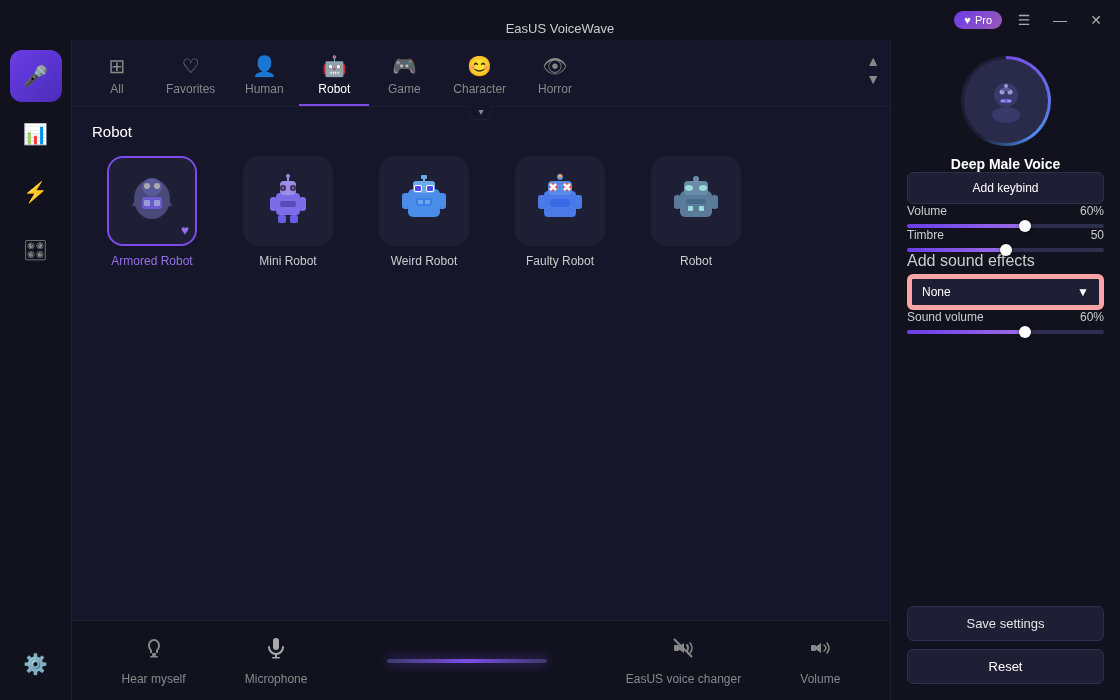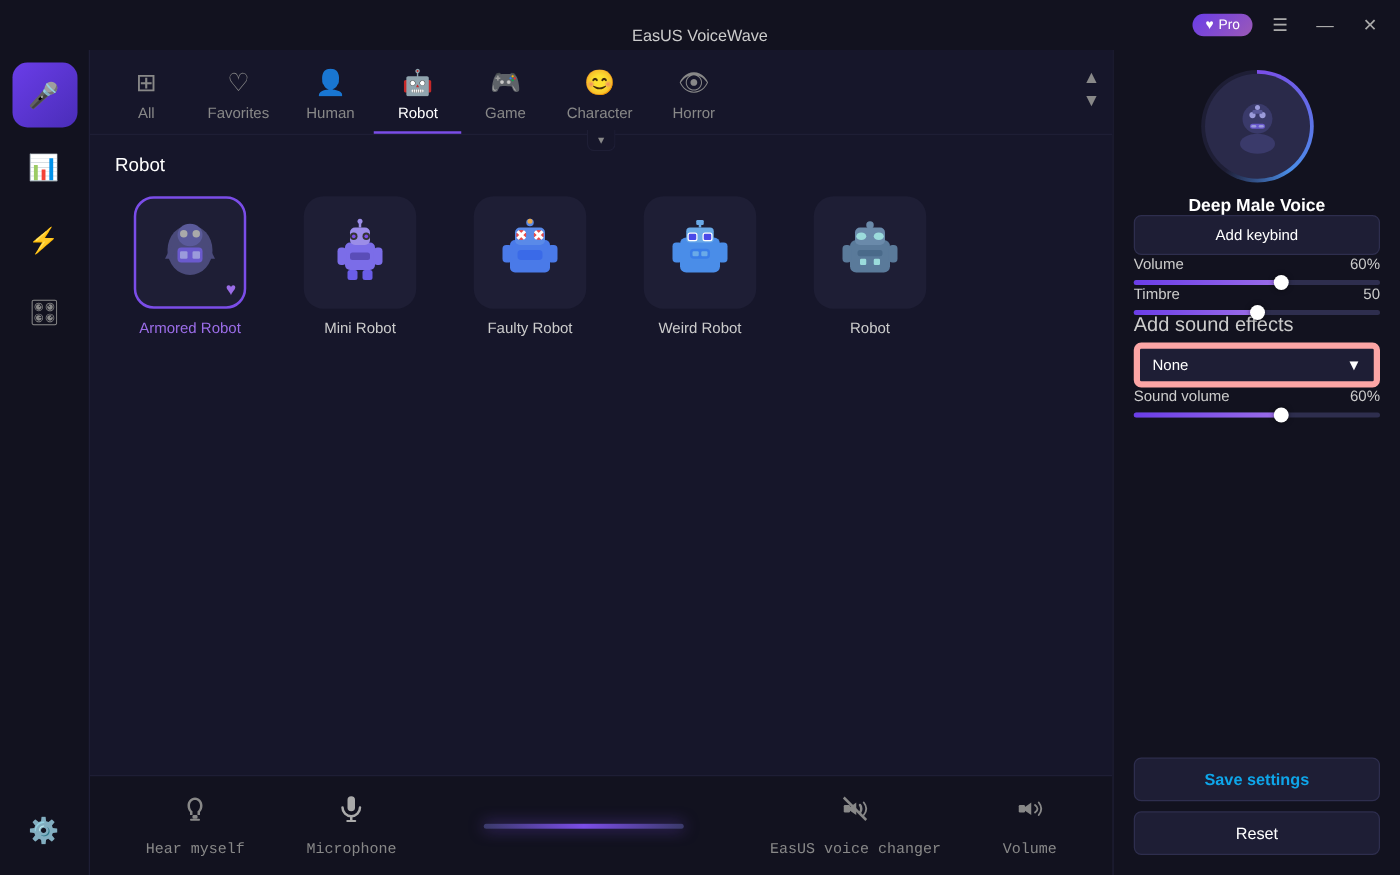--- a/index.html
+++ b/index.html
@@ -214,21 +214,20 @@
 
     
     .bottom-bar {
       height: 80px;
       background: #12121f;
       border-top: 1px solid #1e1e35;
       display: flex;
       align-items: center;
       justify-content: space-around;
       padding: 0 20px;
-      font-family: Liberation Mono, monospace;
     }
     .bottom-item {
       display: flex;
       flex-direction: column;
       align-items: center;
       gap: 6px;
       cursor: pointer;
       color: #888;
       font-size: 12px;
     }
@@ -358,25 +357,24 @@
       justify-content: space-between;
     }
 
     
     .save-btn {
       width: 100%;
       padding: 9px;
       background: #1e1e35;
       border: 1px solid #2e2e4e;
       border-radius: 6px;
-      color: #0ea5e9;
+      color: #e5e5e5;
       font-size: 13px;
       cursor: pointer;
       text-align: center;
-      font-weight: bold;
     }
     .reset-btn {
       width: 100%;
       padding: 9px;
       background: #1e1e35;
       border: 1px solid #2e2e4e;
       border-radius: 6px;
       color: #fff;
       font-size: 13px;
       cursor: pointer;
@@ -506,39 +504,20 @@
               <rect x="20" y="44" width="8" height="8" rx="2" fill="#6a5de8"></rect>
               <rect x="32" y="44" width="8" height="8" rx="2" fill="#6a5de8"></rect>
             </svg>
           </div>
           <span class="voice-card-label">Mini Robot</span>
         </div>
 
         <div class="voice-card">
           <div class="voice-card-icon">
             <svg class="robot-svg" viewBox="0 0 60 60" xmlns="http://www.w3.org/2000/svg">
-              <rect x="14" y="20" width="32" height="26" rx="4" fill="#4a7ae8"></rect>
-              <rect x="18" y="10" width="24" height="14" rx="4" fill="#5a8ae8"></rect>
-              <circle cx="30" cy="6" r="3" fill="#5a8ae8"></circle>
-              <circle cx="23" cy="16" r="4" fill="#e84a4a"></circle>
-              <path d="M20 13 L26 19 M26 13 L20 19" stroke="#fff" stroke-width="2.5"></path>
-              <circle cx="37" cy="16" r="4" fill="#e84a4a"></circle>
-              <path d="M34 13 L40 19 M40 13 L34 19" stroke="#fff" stroke-width="2.5"></path>
-              <rect x="20" y="28" width="20" height="8" rx="3" fill="#3a6ae8"></rect>
-              <rect x="8" y="24" width="8" height="14" rx="3" fill="#4a7ae8"></rect>
-              <rect x="44" y="24" width="8" height="14" rx="3" fill="#4a7ae8"></rect>
-              <circle cx="30" cy="5" r="2" fill="#e8a84a"></circle>
-            </svg>
-          </div>
-          <span class="voice-card-label">Faulty Robot</span>
-        </div>
-
-        <div class="voice-card">
-          <div class="voice-card-icon">
-            <svg class="robot-svg" viewBox="0 0 60 60" xmlns="http://www.w3.org/2000/svg">
               <rect x="14" y="18" width="32" height="28" rx="5" fill="#4a8de8"></rect>
               <rect x="19" y="10" width="22" height="12" rx="3" fill="#6aaae8"></rect>
               <line x1="30" y1="10" x2="30" y2="7" stroke="#6aaae8" stroke-width="2"></line>
               <rect x="27" y="4" width="6" height="4" rx="1" fill="#6aaae8"></rect>
               <rect x="20" y="14" width="8" height="7" rx="2" fill="#fff"></rect>
               <rect x="32" y="14" width="8" height="7" rx="2" fill="#fff"></rect>
               <rect x="21" y="15" width="6" height="5" rx="1" fill="#4a4ae8"></rect>
               <rect x="33" y="15" width="6" height="5" rx="1" fill="#4a4ae8"></rect>
               <rect x="22" y="27" width="16" height="8" rx="3" fill="#3a7de8"></rect>
               <rect x="24" y="29" width="5" height="4" rx="1" fill="#6aaae8"></rect>
@@ -546,20 +525,39 @@
               <rect x="8" y="22" width="8" height="16" rx="3" fill="#4a8de8"></rect>
               <rect x="44" y="22" width="8" height="16" rx="3" fill="#4a8de8"></rect>
             </svg>
           </div>
           <span class="voice-card-label">Weird Robot</span>
         </div>
 
         <div class="voice-card">
           <div class="voice-card-icon">
             <svg class="robot-svg" viewBox="0 0 60 60" xmlns="http://www.w3.org/2000/svg">
+              <rect x="14" y="20" width="32" height="26" rx="4" fill="#4a7ae8"></rect>
+              <rect x="18" y="10" width="24" height="14" rx="4" fill="#5a8ae8"></rect>
+              <circle cx="30" cy="6" r="3" fill="#5a8ae8"></circle>
+              <circle cx="23" cy="16" r="4" fill="#e84a4a"></circle>
+              <path d="M20 13 L26 19 M26 13 L20 19" stroke="#fff" stroke-width="2.5"></path>
+              <circle cx="37" cy="16" r="4" fill="#e84a4a"></circle>
+              <path d="M34 13 L40 19 M40 13 L34 19" stroke="#fff" stroke-width="2.5"></path>
+              <rect x="20" y="28" width="20" height="8" rx="3" fill="#3a6ae8"></rect>
+              <rect x="8" y="24" width="8" height="14" rx="3" fill="#4a7ae8"></rect>
+              <rect x="44" y="24" width="8" height="14" rx="3" fill="#4a7ae8"></rect>
+              <circle cx="30" cy="5" r="2" fill="#e8a84a"></circle>
+            </svg>
+          </div>
+          <span class="voice-card-label">Faulty Robot</span>
+        </div>
+
+        <div class="voice-card">
+          <div class="voice-card-icon">
+            <svg class="robot-svg" viewBox="0 0 60 60" xmlns="http://www.w3.org/2000/svg">
               <rect x="14" y="20" width="32" height="26" rx="5" fill="#5a7a9a"></rect>
               <rect x="18" y="10" width="24" height="14" rx="4" fill="#6a8aaa"></rect>
               <circle cx="30" cy="8" r="3" fill="#6a8aaa"></circle>
               <ellipse cx="23" cy="17" rx="4" ry="3" fill="#9bdbdb"></ellipse>
               <ellipse cx="37" cy="17" rx="4" ry="3" fill="#9bdbdb"></ellipse>
               <rect x="20" y="28" width="20" height="5" rx="2" fill="#4a6a8a"></rect>
               <rect x="22" y="35" width="5" height="5" rx="1" fill="#9bdbdb"></rect>
               <rect x="33" y="35" width="5" height="5" rx="1" fill="#9bdbdb"></rect>
               <rect x="8" y="24" width="7" height="14" rx="3" fill="#5a7a9a"></rect>
               <rect x="45" y="24" width="7" height="14" rx="3" fill="#5a7a9a"></rect>

